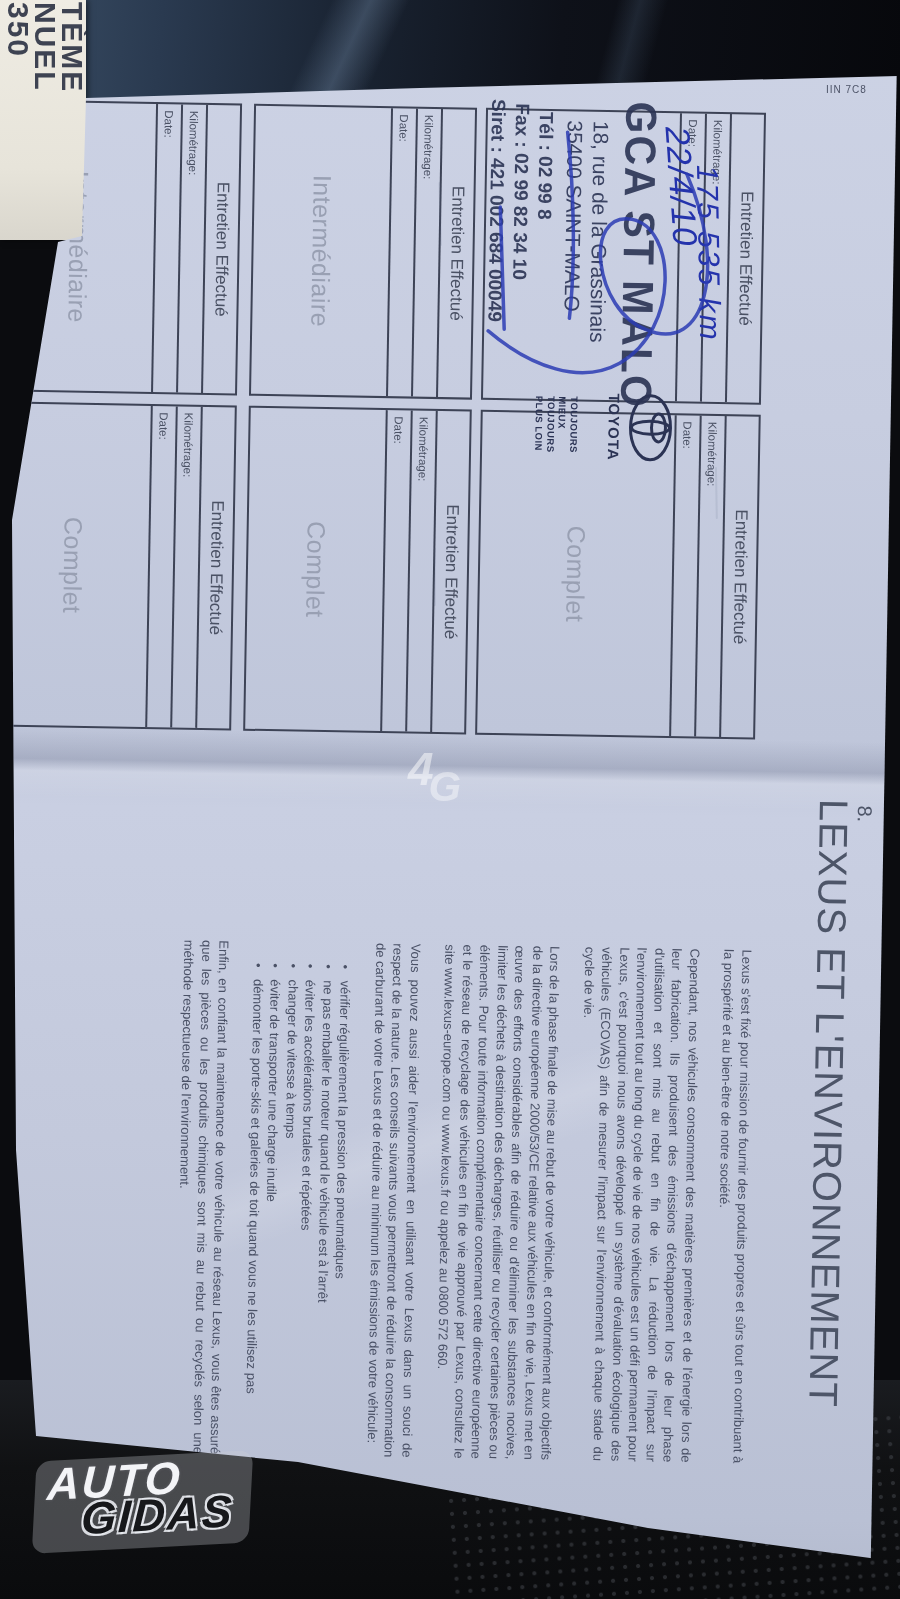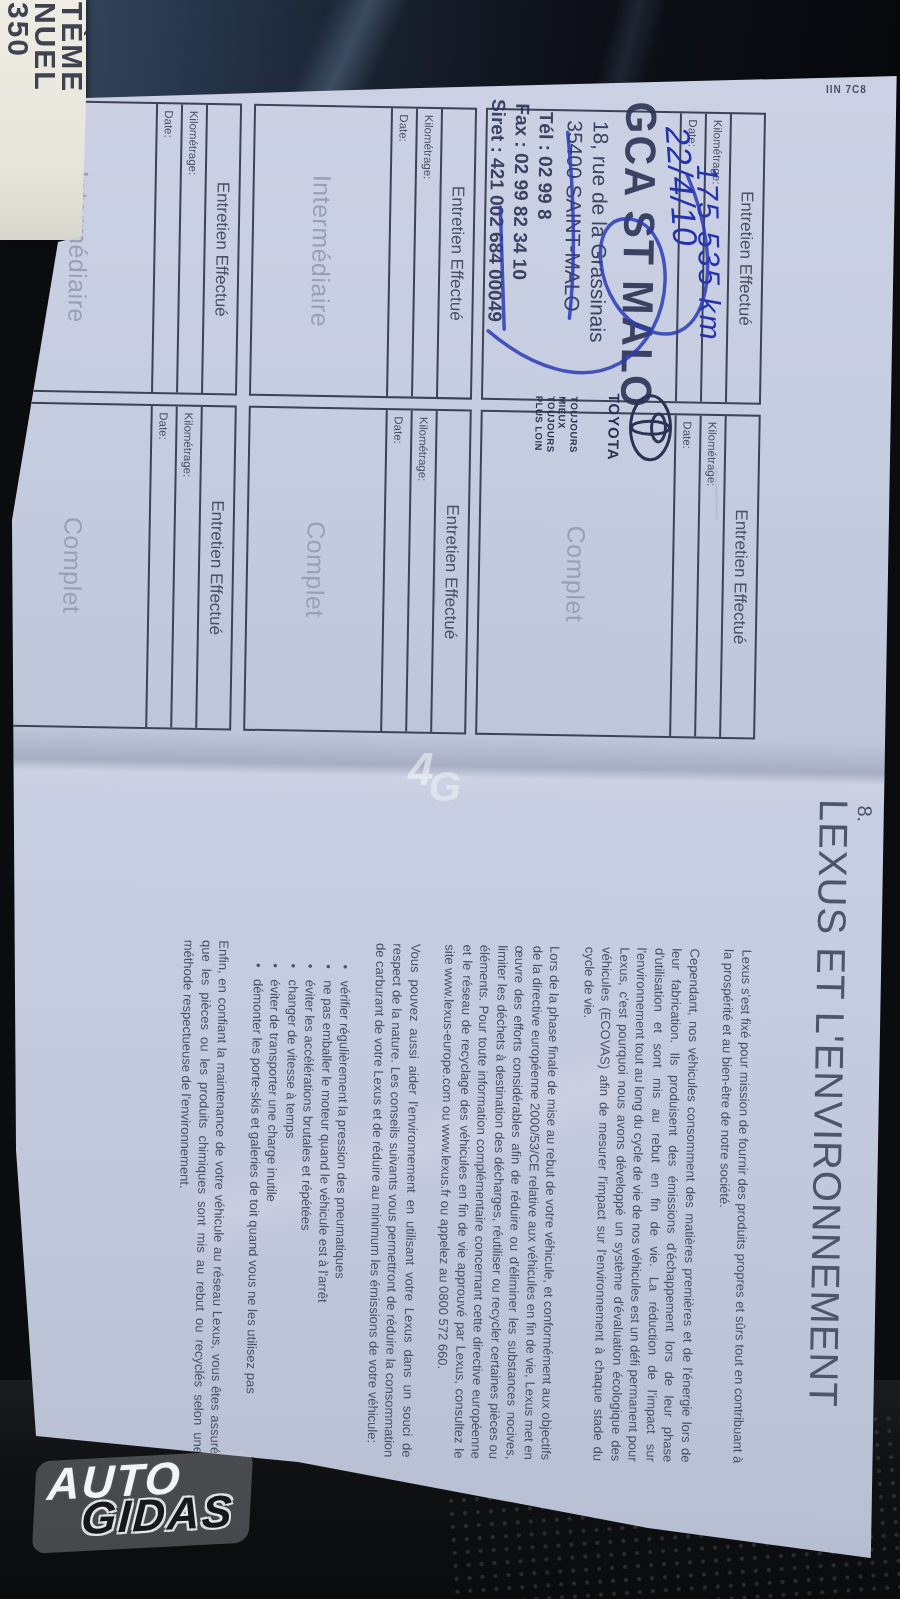--- a/index.html
+++ b/index.html
@@ -97,21 +97,21 @@
     font-style:italic;color:rgba(255,255,255,.5);letter-spacing:0;}
   .wm4g .g{position:relative;top:16px;left:-5px;font-size:42px;color:rgba(255,255,255,.42);}
   .ag{position:absolute;left:34px;top:1456px;transform:rotate(-3deg) skewX(-6deg);}
   .ag-panel{background:rgba(205,208,216,.30);border-radius:14px;padding:2px 16px 12px 12px;}
   .ag-auto{font-size:45px;font-weight:900;font-style:italic;color:#f3f4f7;
     letter-spacing:2px;line-height:44px;text-shadow:0 0 3px rgba(120,120,130,.6);}
   .ag-gidas{font-size:45px;font-weight:900;font-style:italic;color:#17181b;
     letter-spacing:2px;line-height:40px;margin:-6px 0 0 36px;
     text-shadow:-2px -2px 0 rgba(232,234,240,.9),2px -2px 0 rgba(232,234,240,.9),
       -2px 2px 0 rgba(232,234,240,.9),2px 2px 0 rgba(232,234,240,.9);}
-  .tiny-code{position:absolute;left:826px;top:84px;font-size:10px;font-weight:700;
+  .tiny-code{position:absolute;left:826px;top:84px;font-size:10px;font-weight:400;
     color:rgba(40,46,66,.78);letter-spacing:1px;}
 </style>
 </head>
 <body>
 
 <div class="scene">
 
   <div class="top-strip">
     <div class="streak s1"></div>
     <div class="streak s2"></div>

